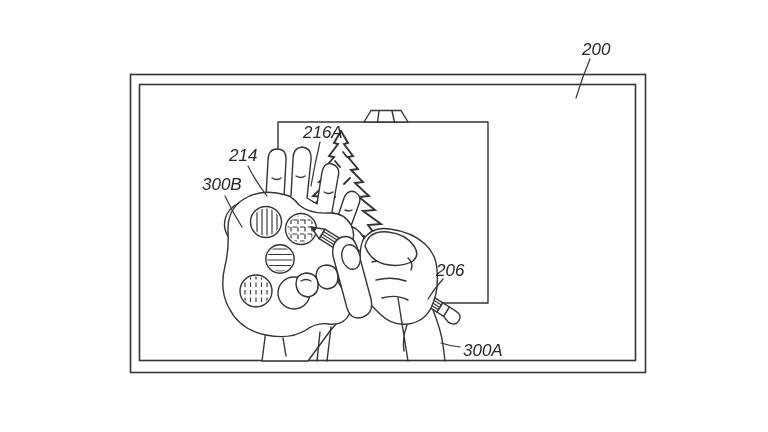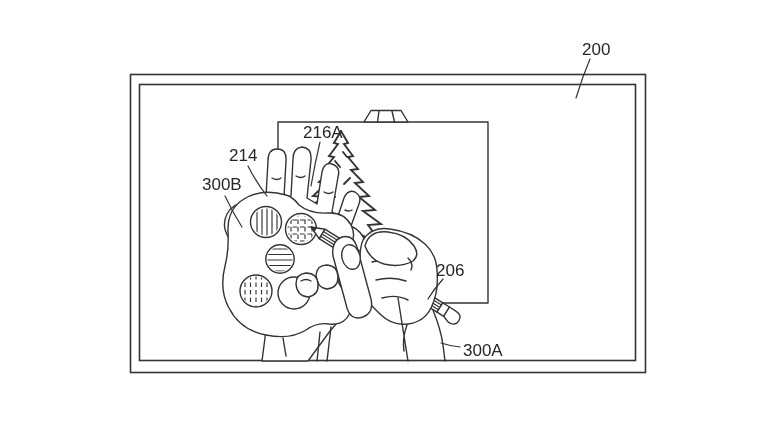--- a/index.html
+++ b/index.html
@@ -1,21 +1,21 @@
 <!DOCTYPE html>
 <html style="--background: #ffffff; --line: #343434; --label_text: #262626;"><head>
 <meta charset="utf-8">
 <style>
   html,body{margin:0;padding:0;}
   body{
     width:768px;height:432px;overflow:hidden;
     background:var(--background,#fff);
     font-family:"Liberation Sans",sans-serif;
   }
-  .stage{position:relative;width:692px;height:432px;}
+  .stage{position:relative;width:692px;height:432px;font-style:italic;}
   svg{position:absolute;left:0;top:0;}
   .ln{stroke:var(--line,#343434);fill:none;stroke-width:1.4;stroke-linecap:round;stroke-linejoin:round;}
   .fw{fill:var(--background,#fff);stroke:var(--line,#343434);stroke-width:1.4;stroke-linejoin:round;}
   .frame{fill:none;stroke:var(--line,#343434);stroke-width:1.6;}
   .tree{stroke:var(--line,#343434);fill:none;stroke-width:1.9;stroke-linejoin:miter;stroke-linecap:round;}
   .hatch{stroke:var(--line,#343434);stroke-width:1.15;fill:none;}
   .dash{stroke-dasharray:4.5 3;}
   .refnum{font-family:"Liberation Sans",sans-serif;font-size:17px;fill:var(--label_text,#262626);}
   .leader{stroke:var(--line,#343434);fill:none;stroke-width:1.2;stroke-linecap:round;}
   .inkfill{fill:var(--line,#343434);stroke:var(--line,#343434);stroke-width:1;}

